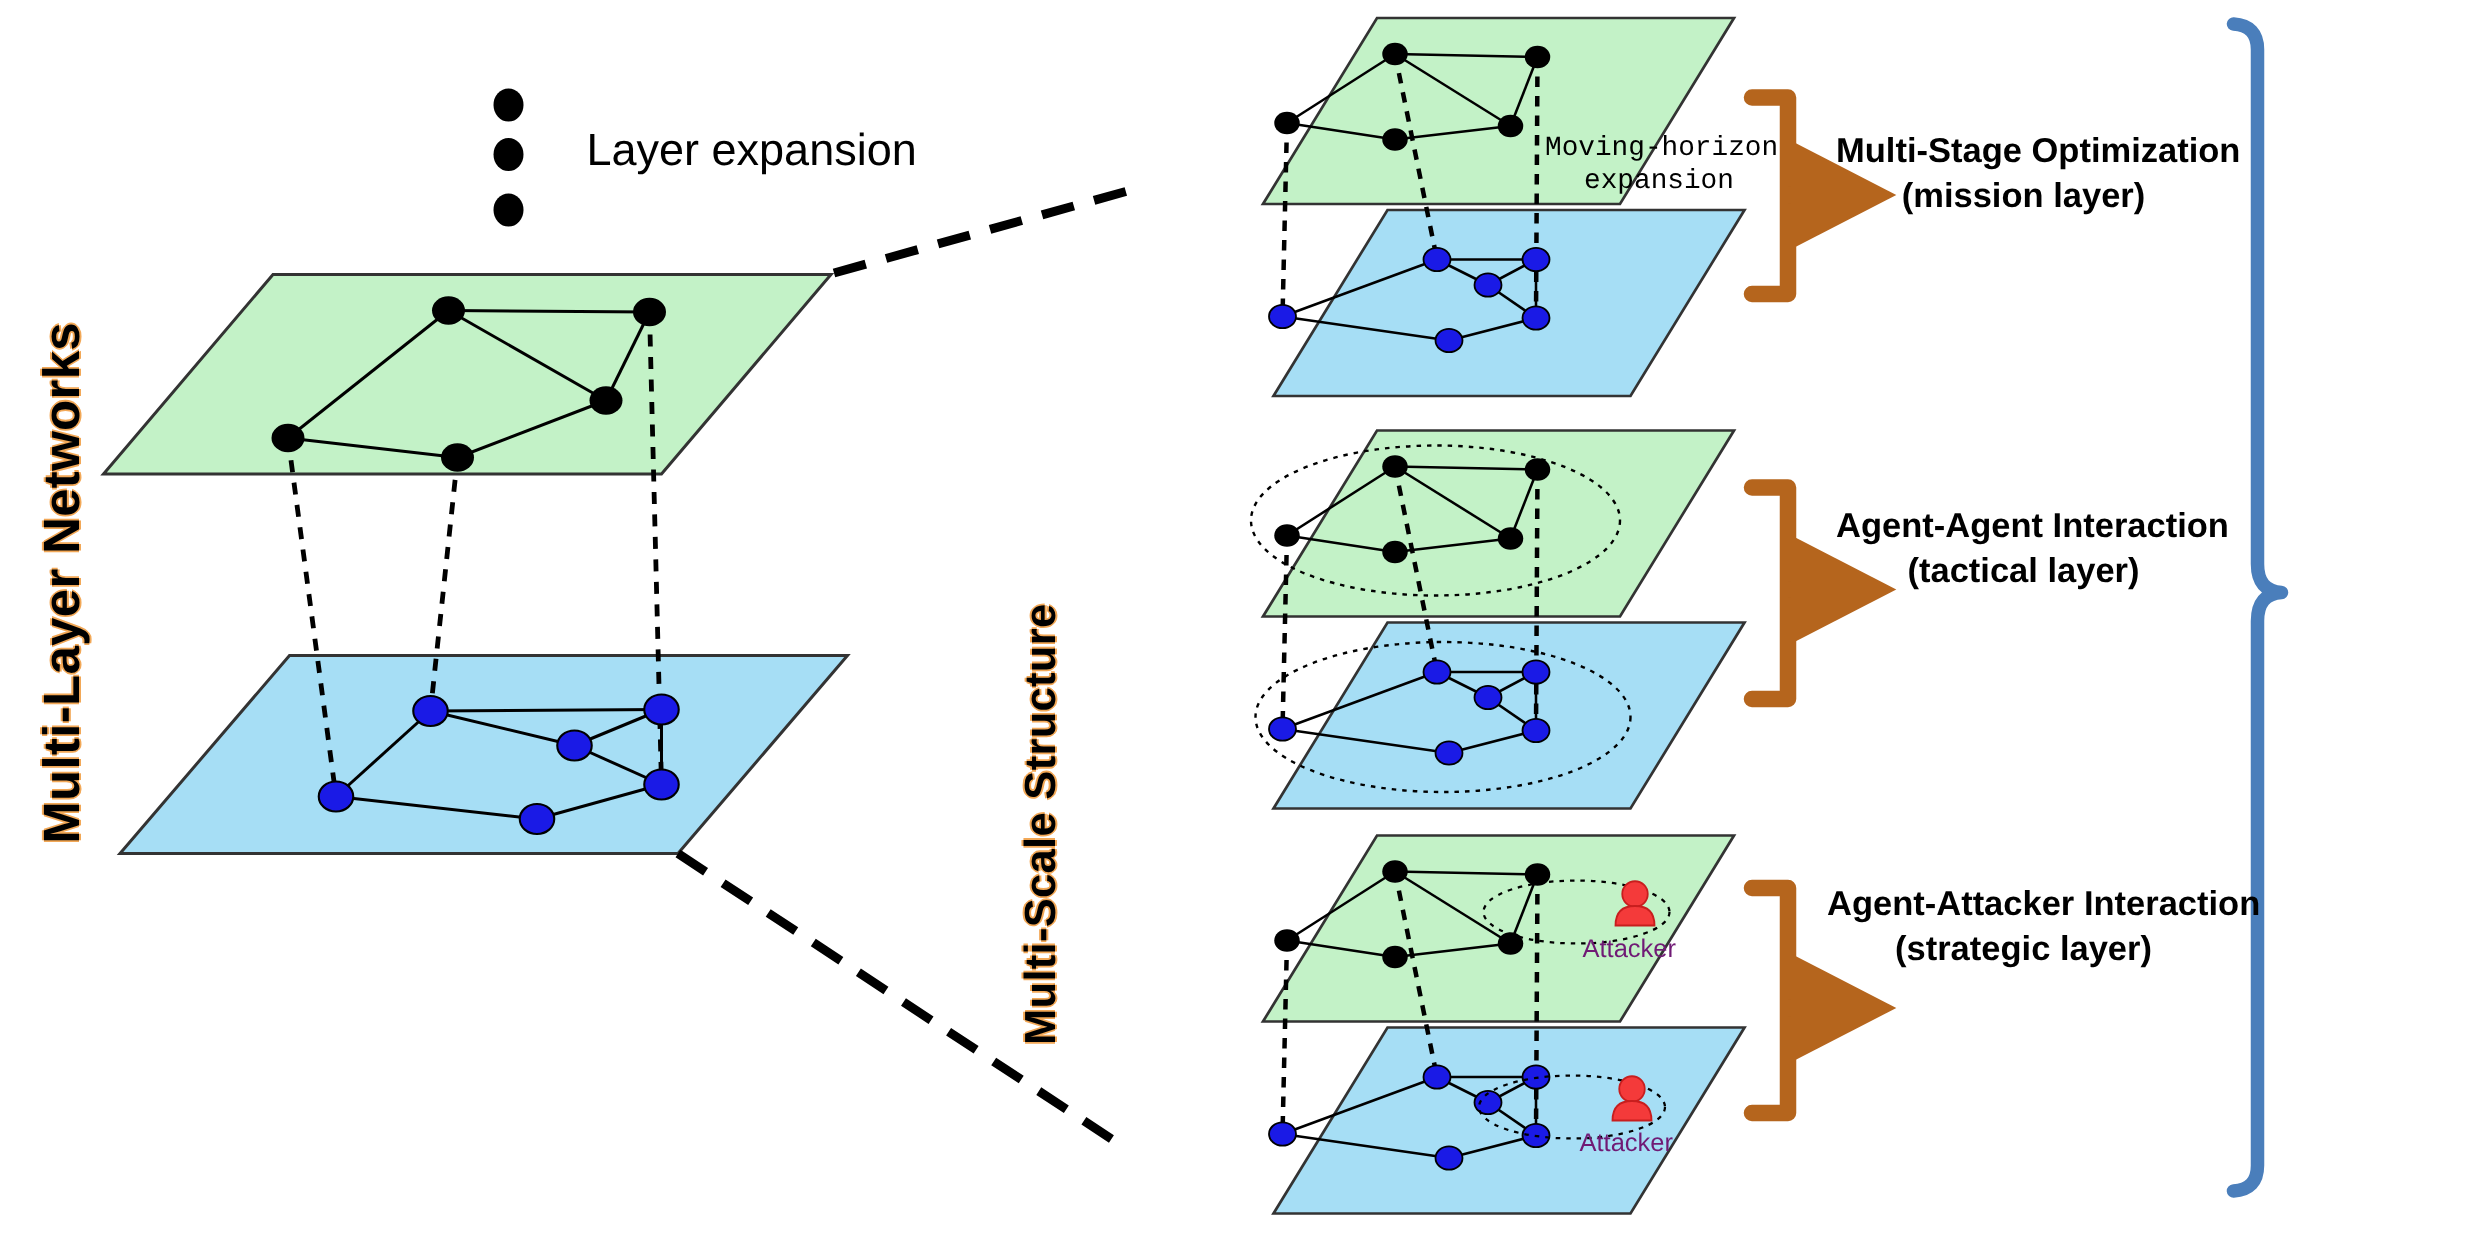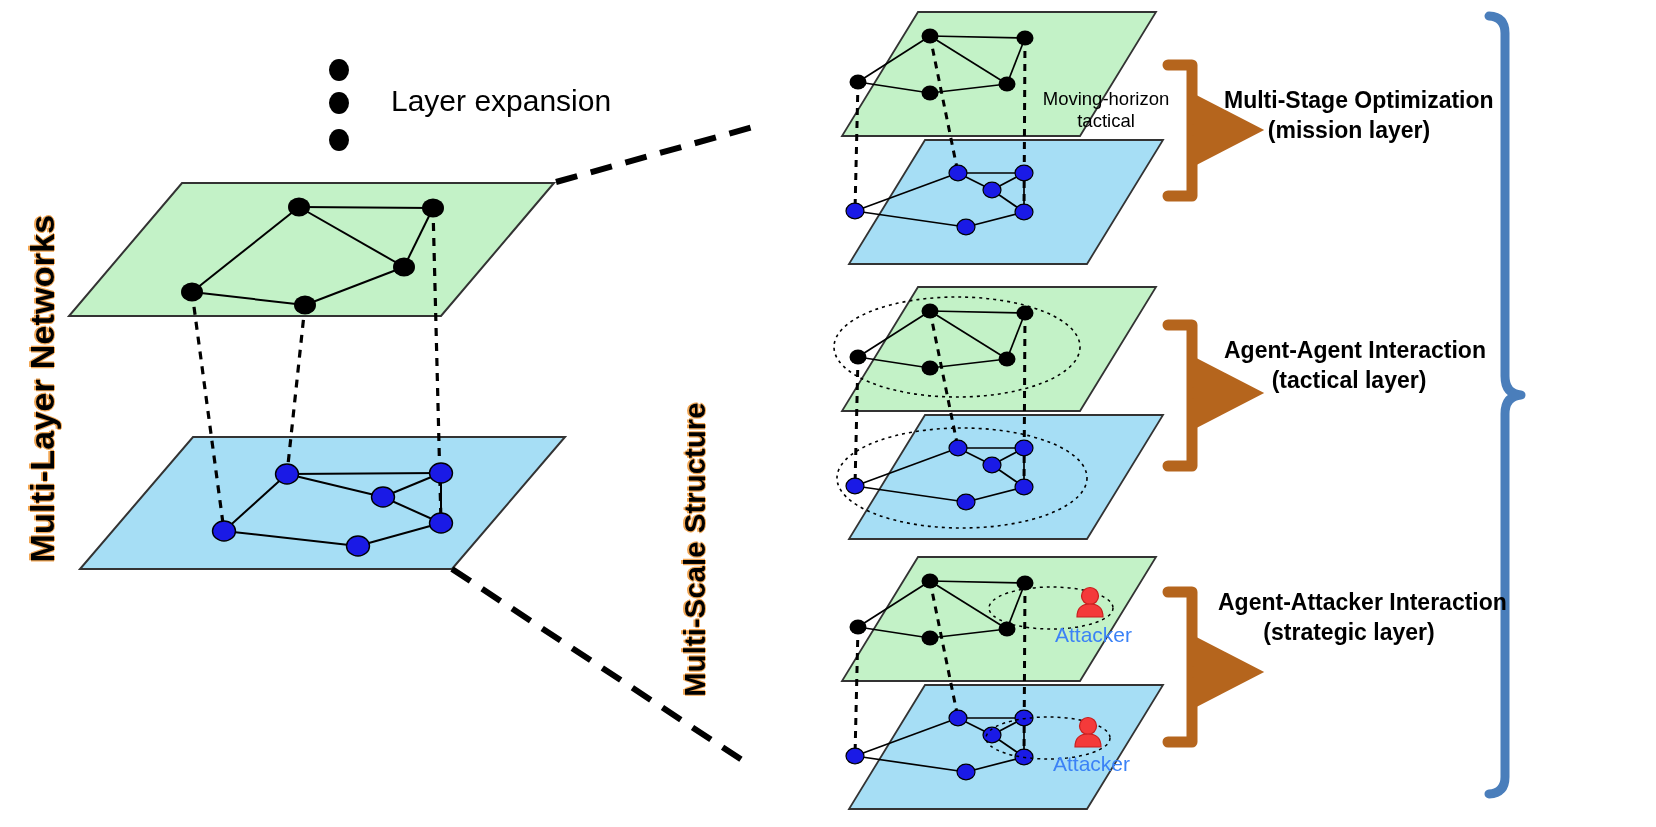--- a/index.html
+++ b/index.html
@@ -19,22 +19,22 @@
        0 1.2px 0 #F2A857, 0 -1.2px 0 #F2A857;
   }
   #lbl-mln{ font-size:34px; left:-108px; top:393px; width:300px;
             transform:rotate(-90deg); text-align:center;}
   #lbl-mss{ font-size:29px; left:545px; top:533px; width:300px;
             transform:rotate(-90deg); text-align:center;}
 
   .rlabel{position:absolute;font-size:23px;font-weight:bold;color:#000;
           line-height:1.3;text-align:center;white-space:nowrap;}
   .plainlbl{position:absolute;font-size:18.5px;color:#000;line-height:1.18;
-            text-align:center;white-space:nowrap;}
-  .attlbl{position:absolute;font-size:21px;color:#3b82f6;white-space:nowrap;}
+            text-align:center;white-space:nowrap;font-family:Liberation Mono, monospace;}
+  .attlbl{position:absolute;font-size:17px;color:#701a75;white-space:nowrap;}
   .expansion-text{position:absolute;font-size:30px;color:#000;white-space:nowrap;
                   left:391px;top:84px;}
 </style>
 </head>
 <body>
 
 <div id="stage">
 
   <svg class="layer" viewBox="0 0 1656 827">
     <defs>
@@ -282,21 +282,21 @@
   </svg>
 
   <div class="vlabel" id="lbl-mln">Multi-Layer Networks</div>
 
   <div class="vlabel" id="lbl-mss">Multi-Scale Structure</div>
 
   <div class="expansion-text">Layer expansion</div>
 
   <div class="plainlbl" style="left:1030px;top:88px;width:152px;">
     <div>Moving-horizon</div>
-    <div>tactical</div>
+    <div>expansion</div>
   </div>
 
   <div class="rlabel" style="left:1224px;top:86px;width:250px;">
     <div>Multi-Stage Optimization</div>
     <div>(mission layer)</div>
   </div>
 
   <div class="rlabel" style="left:1224px;top:336px;width:250px;">
     <div>Agent-Agent Interaction</div>
     <div>(tactical layer)</div>

